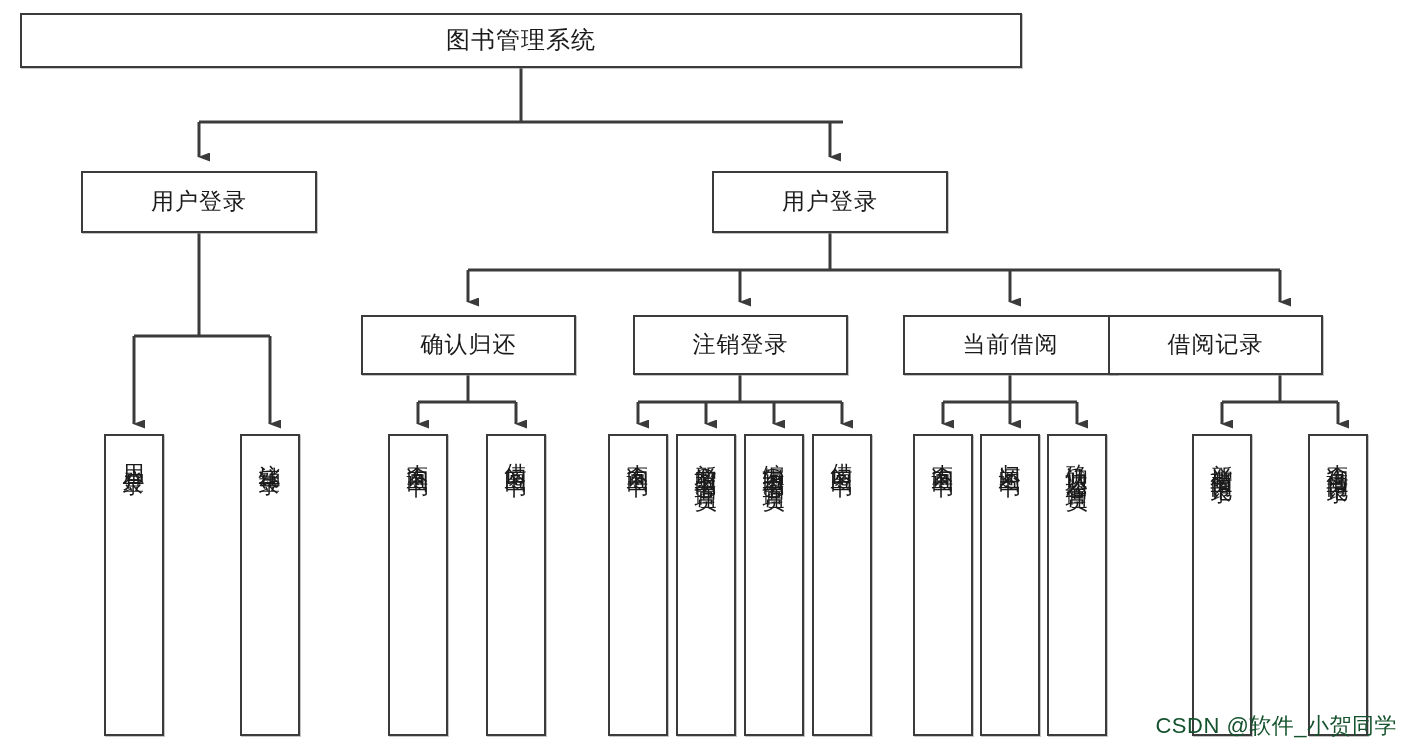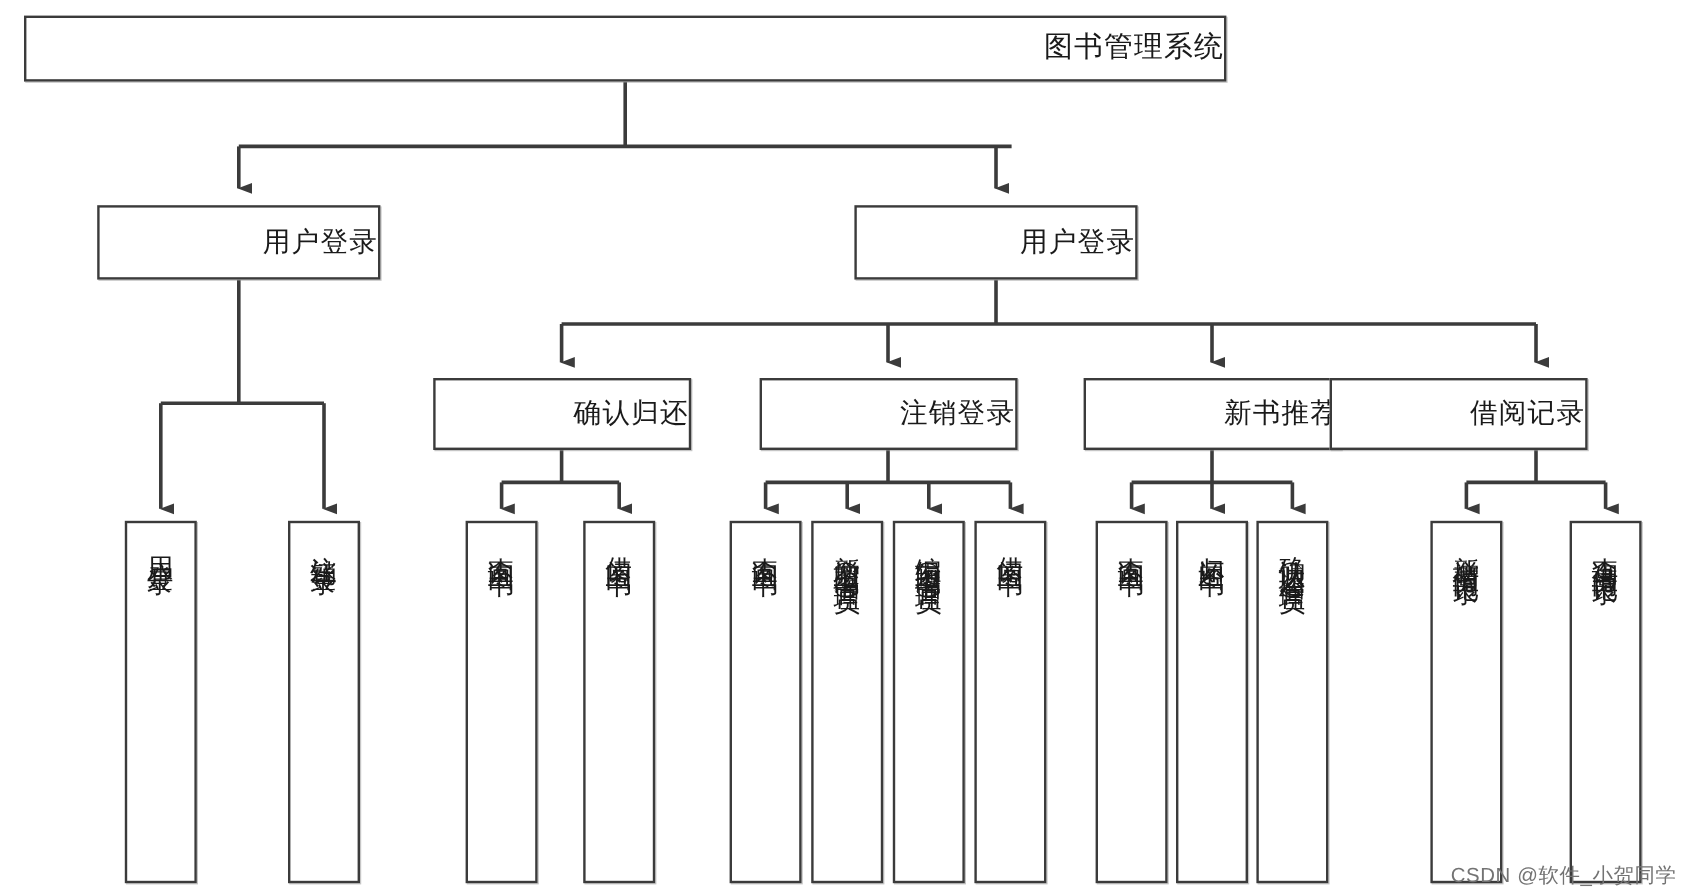--- a/index.html
+++ b/index.html
@@ -26,21 +26,21 @@
     height: 747px;
     pointer-events: none;
   }
   .node {
     position: absolute;
     box-sizing: border-box;
     background: #ffffff;
     border: 2px solid #3b3b3b;
     display: flex;
     align-items: center;
-    justify-content: flex-end;
+    justify-content: center;
     color: #1a1a1a;
     text-align: center;
     box-shadow: 1px 1px 0 rgba(150,150,150,0.55);
   }
   .node.horizontal {
     font-size: 23px;
     letter-spacing: 1px;
     line-height: 1.2;
   }
   .node.vertical {
@@ -57,22 +57,22 @@
     white-space: nowrap;
     display: block;
   }
   #title-node {
     font-size: 24px;
   }
   #watermark {
     position: absolute;
     right: 8px;
     bottom: 6px;
-    font-size: 17px;
-    color: #737373;
+    font-size: 22px;
+    color: #14532d;
     letter-spacing: 0.5px;
     white-space: nowrap;
     user-select: none;
     text-align: center;
   }
 </style>
 </head>
 <body>
 
 <div id="canvas">
@@ -141,21 +141,21 @@
 
   <div class="node horizontal" style="left:361px; top:315px; width:215px; height:60px;">
     <span>确认归还</span>
   </div>
 
   <div class="node horizontal" style="left:633px; top:315px; width:215px; height:60px;">
     <span>注销登录</span>
   </div>
 
   <div class="node horizontal" style="left:903px; top:315px; width:215px; height:60px;">
-    <span>新书推荐</span>
+    <span>当前借阅</span>
   </div>
 
   <div class="node horizontal" style="left:1108px; top:315px; width:215px; height:60px;">
     <span>借阅记录</span>
   </div>
 
   <div class="node vertical" style="left:104px; top:434px; width:60px; height:302px;">
     <span class="vtext">用户登录</span>
   </div>
 

